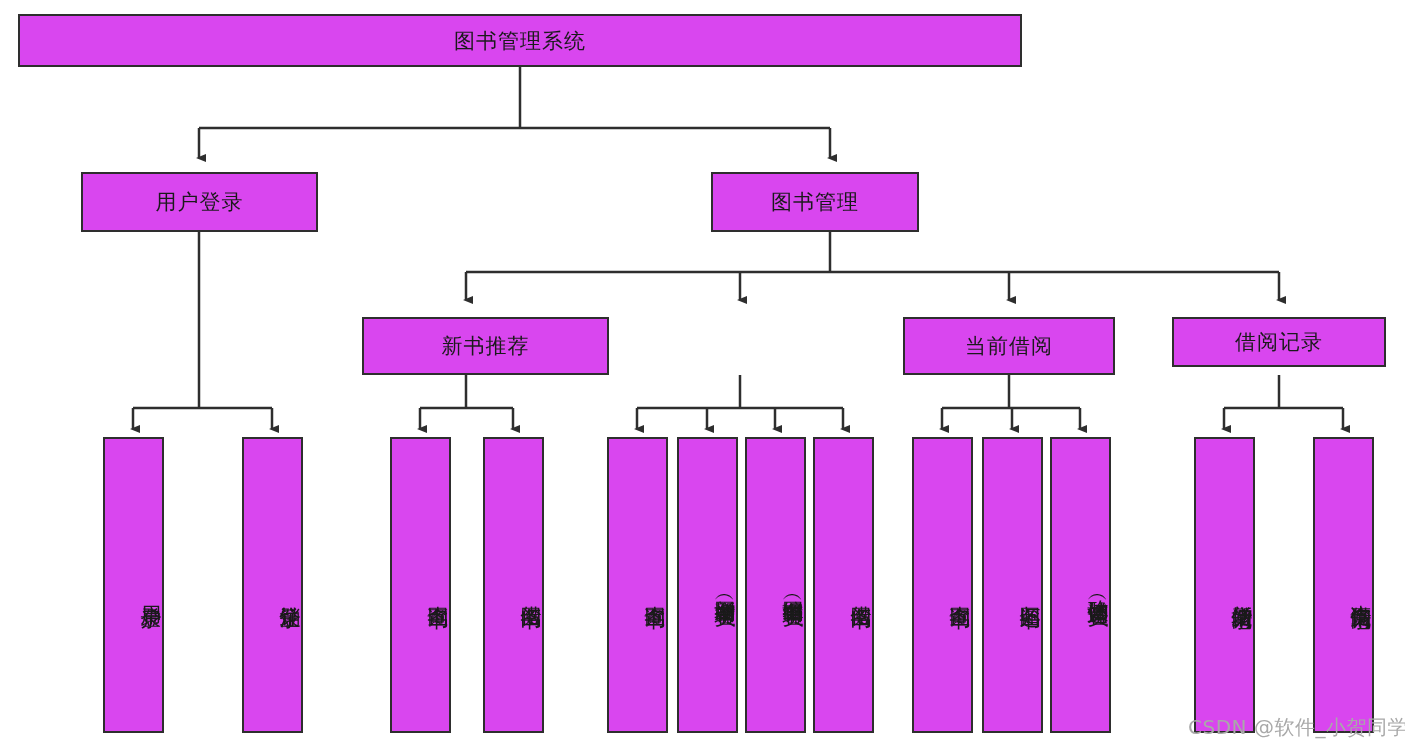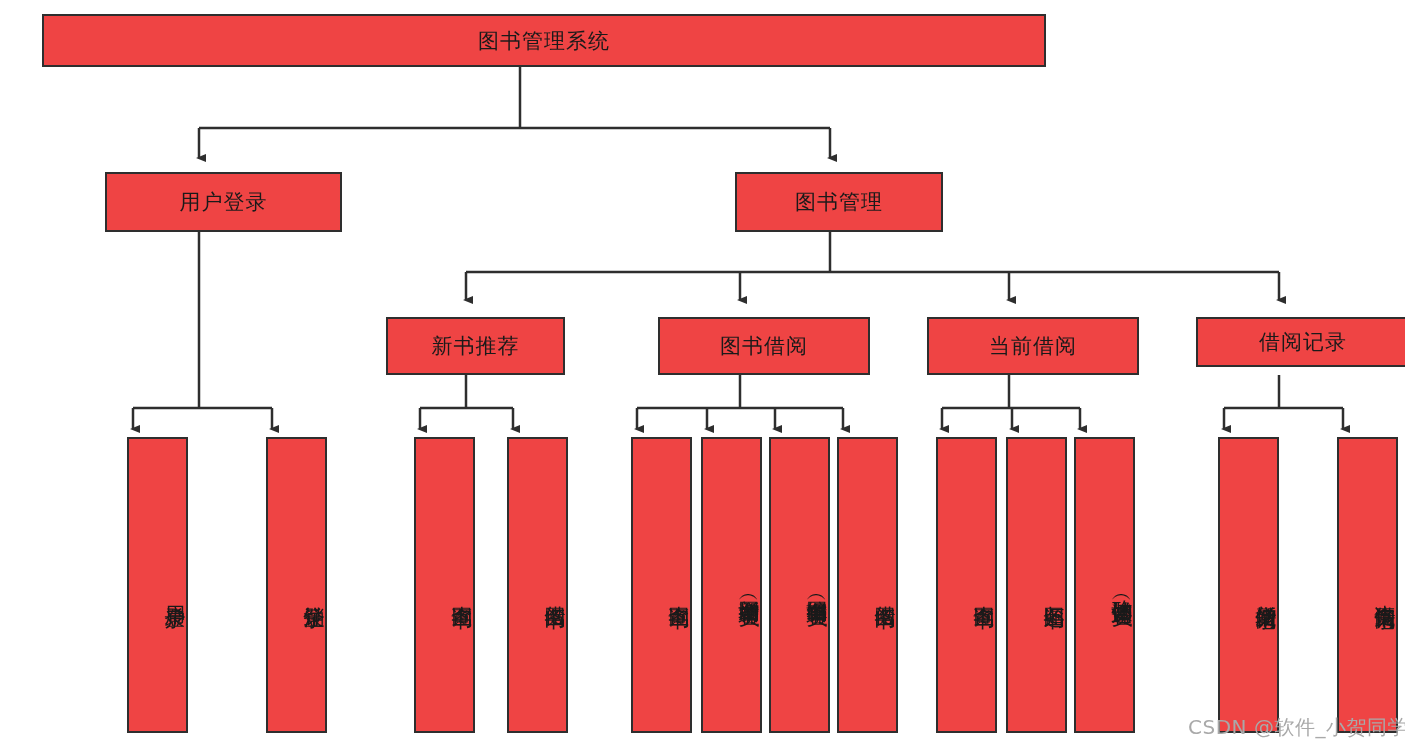--- a/index.html
+++ b/index.html
@@ -21,27 +21,26 @@
     position: absolute;
     left: 0;
     top: 0;
     width: 1405px;
     height: 747px;
     pointer-events: none;
   }
   .node {
     position: absolute;
     box-sizing: border-box;
-    background: #ef4444;
+    background: #d946ef;
     border: 2px solid #2e2e2e;
     display: flex;
     align-items: center;
     justify-content: center;
     color: #1a1a1a;
-    margin-left: 24px;
   }
   .node.horiz {
     font-size: 21px;
     letter-spacing: 1px;
   }
   .node.vert {
     writing-mode: vertical-rl;
     text-orientation: upright;
     font-size: 21px;
     align-items: flex-start;
@@ -127,25 +126,22 @@
     <span>图书管理系统</span>
   </div>
 
   <div class="node horiz" style="left:81px; top:172px; width:237px; height:60px;">
     <span>用户登录</span>
   </div>
   <div class="node horiz" style="left:711px; top:172px; width:208px; height:60px;">
     <span>图书管理</span>
   </div>
 
-  <div class="node horiz" style="left:362px; top:317px; width:179px; height:58px;">
+  <div class="node horiz" style="left:362px; top:317px; width:247px; height:58px;">
     <span>新书推荐</span>
-  </div>
-  <div class="node horiz" style="left:634px; top:317px; width:212px; height:58px;">
-    <span>图书借阅</span>
   </div>
   <div class="node horiz" style="left:903px; top:317px; width:212px; height:58px;">
     <span>当前借阅</span>
   </div>
   <div class="node horiz" style="left:1172px; top:317px; width:214px; height:50px;">
     <span>借阅记录</span>
   </div>
 
   <div class="node vert" style="left:103px; top:437px; width:61px; height:296px;">
     <span class="vtext">用户登录</span>

